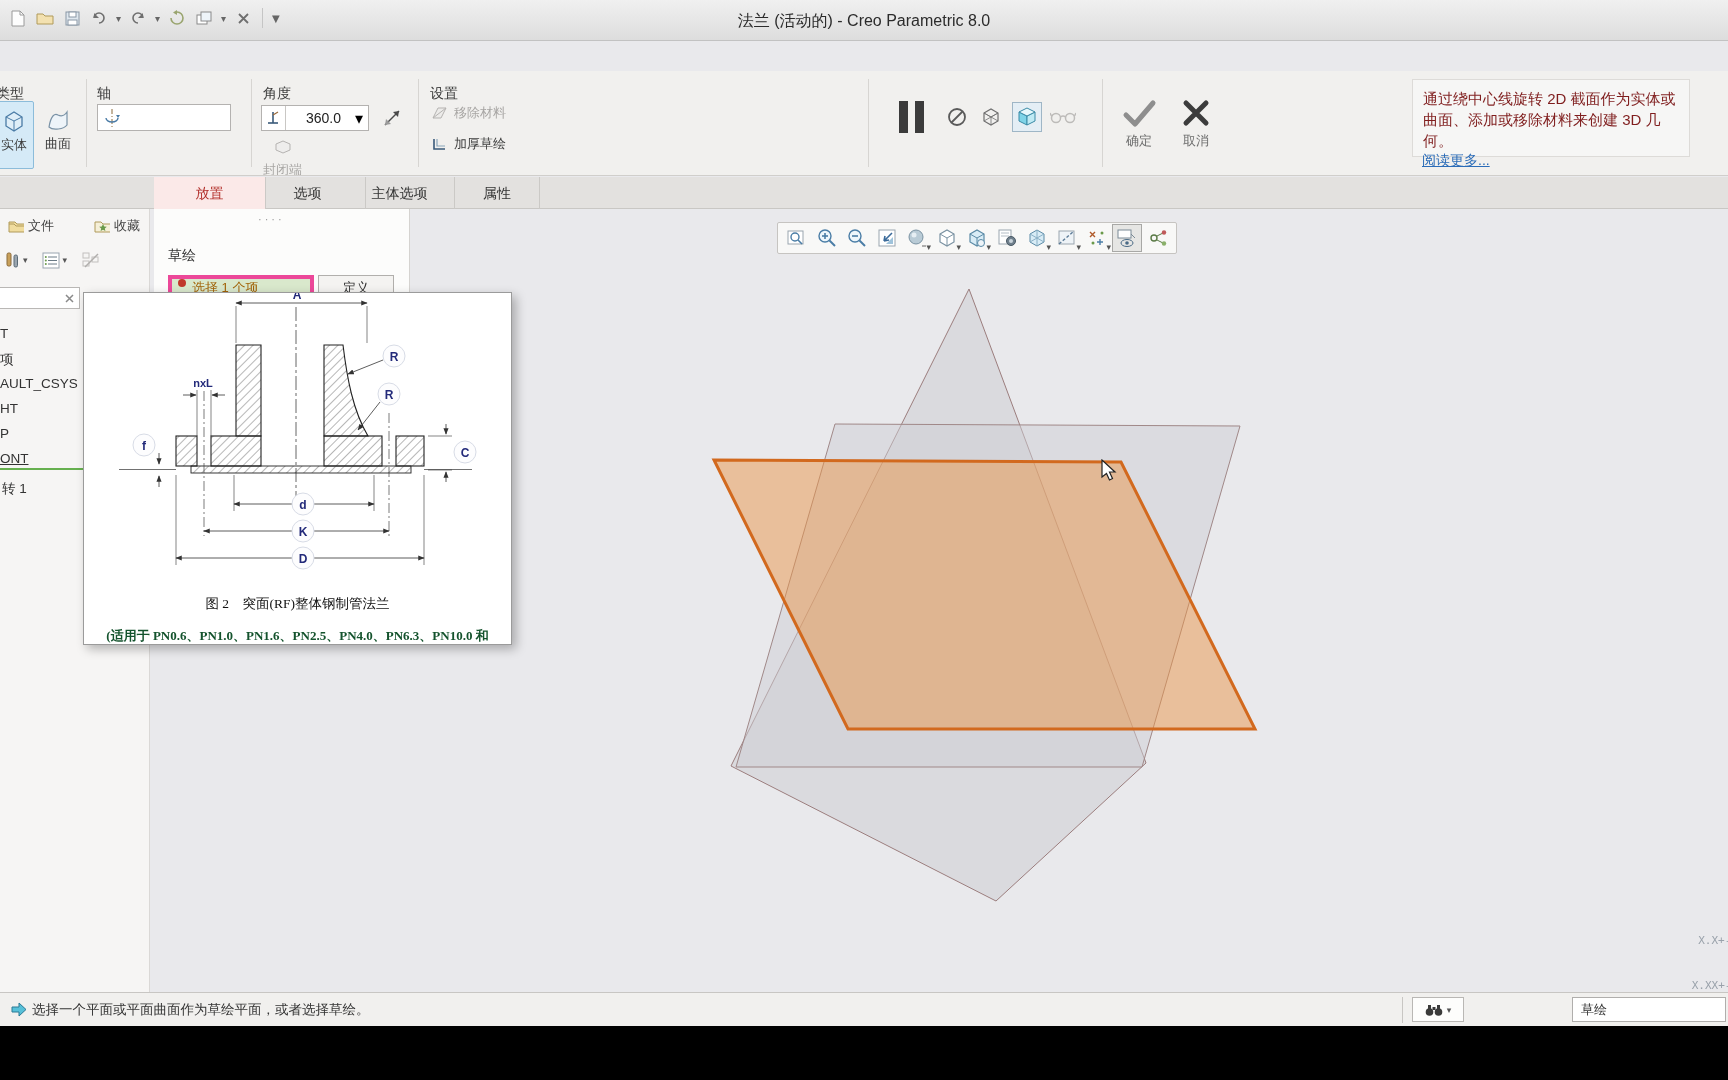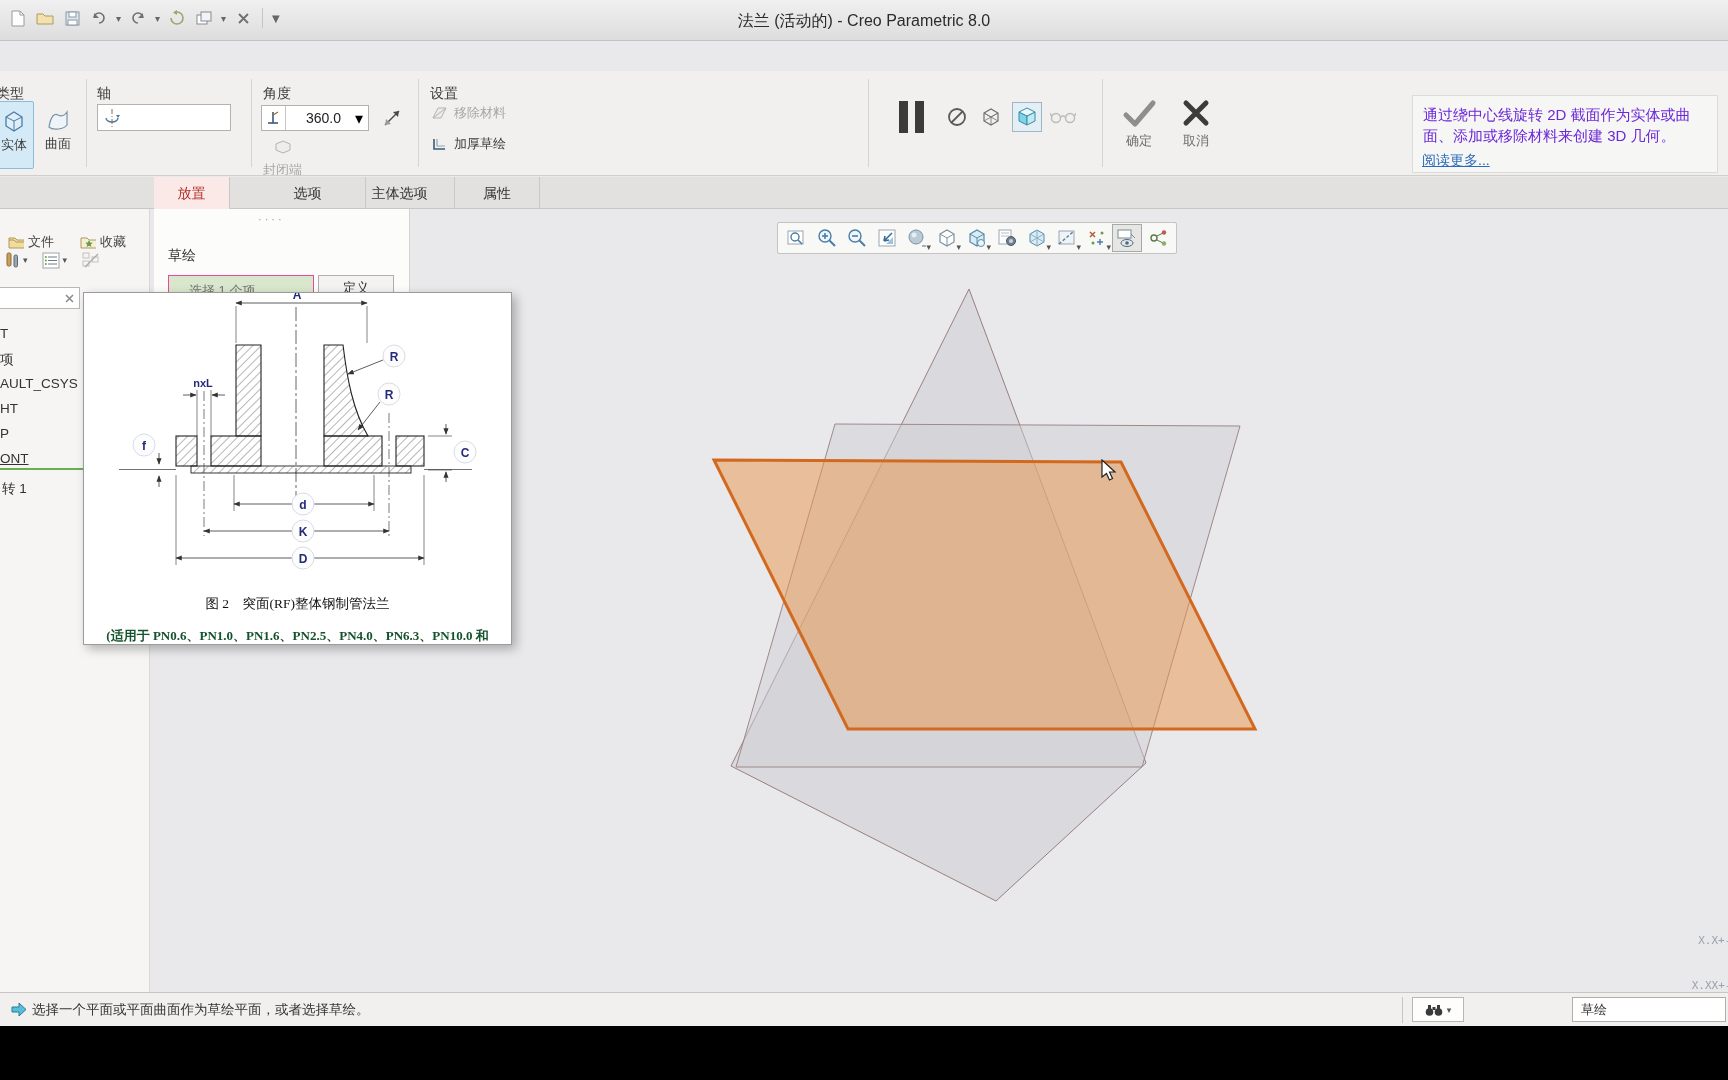--- a/index.html
+++ b/index.html
@@ -31,22 +31,22 @@
     font-size:13px; color:#3c3c3c; }
   .tool-btn.sel { background:#d5eaf7; border:1px solid #8cbcda; border-radius:2px; }
   .field { background:#fff; border:1px solid #b4b2b0; display:flex; align-items:center; }
   .dim { color:#a8a6a4 !important; }
   .chk-row { position:absolute; display:flex; align-items:center; gap:6px; font-size:13px; color:#3c3c3c; }
   .pause-bar { width:9px; height:32px; background:#3b3b3b; }
   .pv { position:absolute; top:31px; width:30px; height:30px; display:flex; align-items:center; justify-content:center; }
   .pv.sel { background:#e4eef5; border:1px solid #9fb6c6; }
   .okcancel { position:absolute; display:flex; flex-direction:column; align-items:center; gap:3px;
     font-size:13px; color:#6d6d6d; }
-  .info-panel { position:absolute; left:1412px; top:24px; width:306px; height:78px; background:#f6f6f5;
-    border:1px solid #dddbd8; padding:8px 10px; font-size:15px; color:#6d28d9; line-height:21px; }
+  .info-panel { position:absolute; left:1412px; top:8px; width:278px; height:78px; background:#f6f6f5;
+    border:1px solid #dddbd8; padding:8px 10px; font-size:15px; color:#7f1d1d; line-height:21px; }
   .info-link { position:absolute; left:1422px; top:81px; font-size:14px; color:#2b6cb8; text-decoration:underline; }
 
   
   .dashrow { position:absolute; left:0; top:177px; width:1728px; height:32px; background:#e3e1df;
     border-bottom:1px solid #c9c7c4; }
   .dtab { position:absolute; top:0; height:32px; line-height:32px; text-align:center; font-size:14px;
     color:#333; border-right:1px solid #cbc9c6; }
   .dtab.active { background:#fbe9e8; color:#b3312c; }
 
   
@@ -56,35 +56,35 @@
   .gicon { width:30px; height:28px; display:flex; align-items:center; justify-content:center; position:relative; }
   .gicon.sel { background:#e6e6e4; border:1px solid #a8a8a6; }
   .tolerance { position:absolute; right:-10px; top:694px; width:130px; text-align:right;
     font-family:"DejaVu Sans Mono",monospace; font-size:11px; line-height:15px; color:#9aa2ab; white-space:pre; }
 
   
   .navigator { position:absolute; left:0; top:209px; width:150px; height:783px; background:#f6f5f4;
     border-right:1px solid #dad8d6; overflow:hidden; }
   .nav-folder { display:flex; align-items:center; gap:4px; font-size:13px; color:#444;
     overflow:hidden; white-space:nowrap; }
-  .nav-row1 { position:absolute; left:8px; top:24px; display:flex; gap:26px; }
+  .nav-row1 { position:absolute; left:8px; top:8px; display:flex; gap:40px; }
   .nav-row2 { position:absolute; left:4px; top:42px; display:flex; gap:14px; align-items:center; }
   .caret { font-size:9px; color:#555; font-family:"DejaVu Sans",sans-serif; }
   .nav-search { position:absolute; left:-20px; top:78px; width:100px; height:22px; background:#fff;
     border:1px solid #b9b7b5; display:flex; align-items:center; justify-content:flex-end; padding-right:4px; }
   .tree-item { position:absolute; left:0; font-size:13.5px; color:#333; white-space:nowrap; }
   .insert-line { position:absolute; left:0; top:259px; width:84px; height:2px; background:#66b04f; }
 
   
   .pl-panel { position:absolute; left:154px; top:209px; width:256px; height:228px; background:#fcfcfb;
     border-right:1px solid #d5d3d0; border-bottom:1px solid #d5d3d0; }
   .grip { position:absolute; left:104px; top:4px; color:#9a9a9a; font-size:11px; letter-spacing:3px; }
   .sk-label { position:absolute; left:14px; top:38px; font-size:14px; color:#333; }
   .sel-field { position:absolute; left:14px; top:66px; width:146px; height:26px; background:#d9e8cc;
-    border:1px solid #ec4899; display:flex; align-items:flex-end; gap:6px; padding:0 6px; font-size:13px; color:#737373; }
+    border:4px solid #ec4899; display:flex; align-items:flex-start; gap:6px; padding:0 6px; font-size:13px; color:#a16207; }
   .dot { width:8px; height:8px; border-radius:50%; background:#c0392b; }
   .def-btn { position:absolute; left:164px; top:66px; width:76px; height:26px; background:#f4f3f1;
     border:1px solid #b1afac; font-size:13px; color:#333; display:flex; align-items:center; justify-content:center; }
 
   
   .img-win { position:absolute; left:83px; top:292px; width:429px; height:353px; background:#fff;
     border:1px solid #9b9b9b; box-shadow:4px 4px 10px rgba(0,0,0,.28); overflow:hidden; }
   .cap1 { position:absolute; left:0; top:302px; width:100%; text-align:center;
     font-family:"Liberation Serif",serif; font-size:13.5px; color:#111; }
   .cap2 { position:absolute; left:0; top:334px; width:100%; text-align:center;
@@ -284,21 +284,21 @@
       <span>取消</span>
     </div>
 
     <div class="info-panel">
       <span>通过绕中心线旋转 2D 截面作为实体或曲面、添加或移除材料来创建 3D 几何。</span>
     </div>
     <div class="info-link">阅读更多...</div>
   </div>
 
   <div class="dashrow">
-    <div class="dtab active" style="left:154px; width:76px;">放置</div>
+    <div class="dtab active" style="left:154px; width:112px;">放置</div>
     <div class="dtab" style="left:250px; width:116px;">选项</div>
     <div class="dtab" style="left:345px; width:110px;">主体选项</div>
     <div class="dtab" style="left:455px; width:85px;">属性</div>
   </div>
 
   <div class="canvas">
     <svg width="1728" height="783">
 
       <polygon points="969,80 1146,554 996,692 731,557" fill="#cdcdd4" fill-opacity="0.55" stroke="#9b7d7d" stroke-width="1"></polygon>
 

